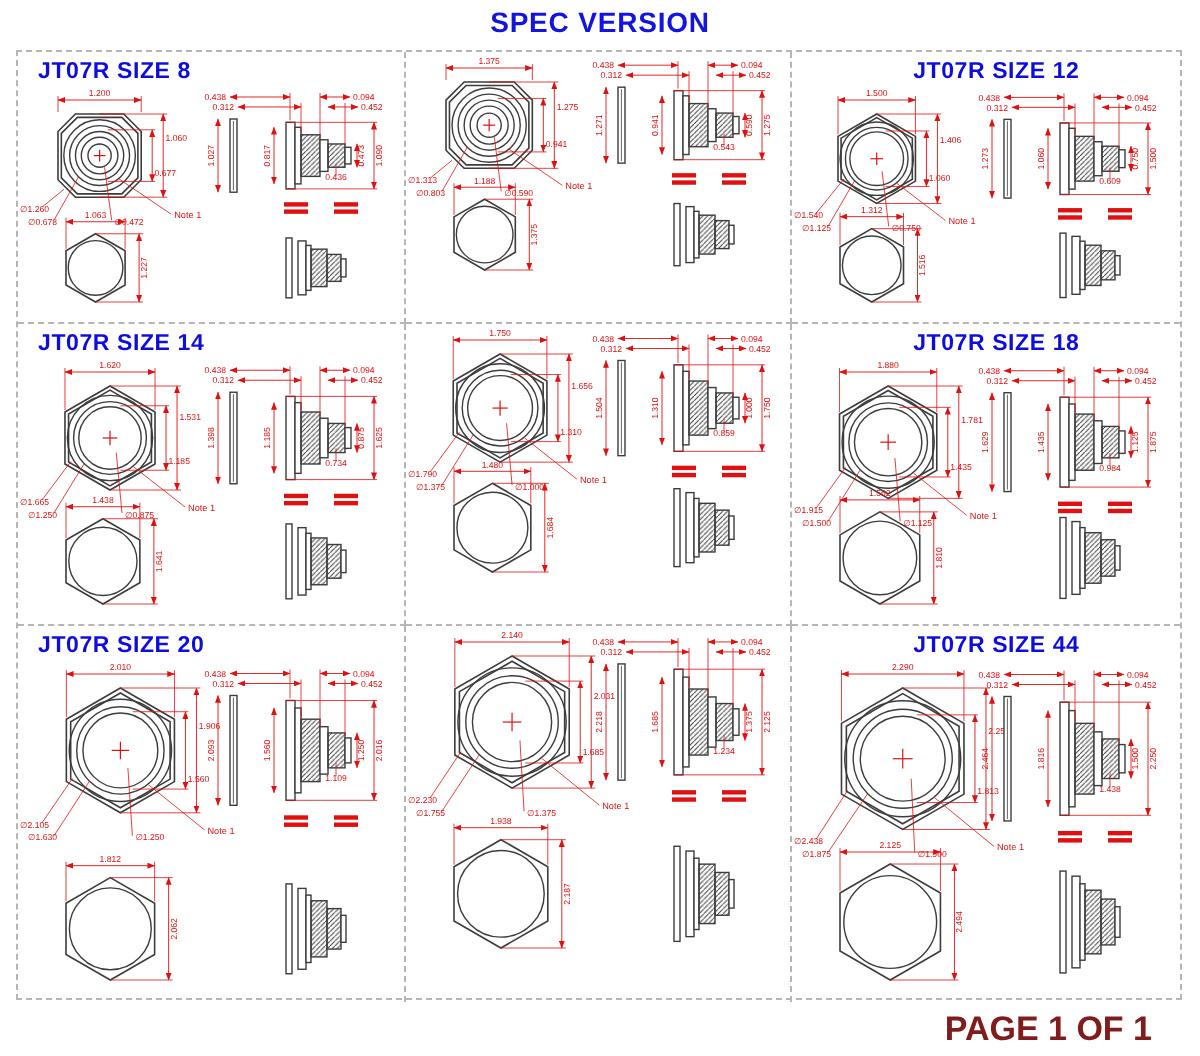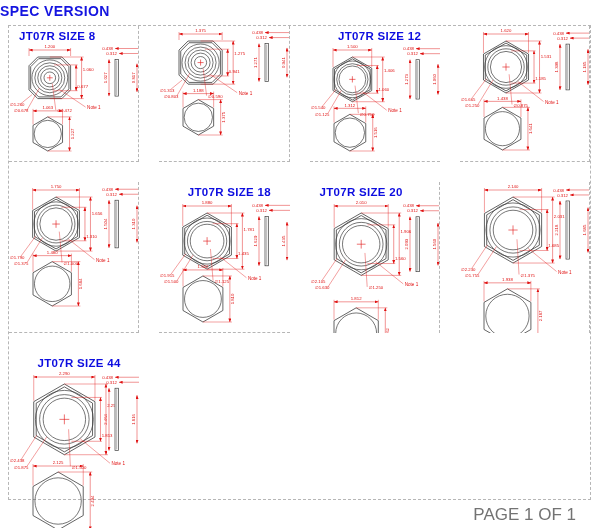--- a/index.html
+++ b/index.html
@@ -1,23 +1,23 @@
 <!DOCTYPE html>
 <html><head>
 <meta charset="utf-8">
 <style>
   html,body{margin:0;padding:0;}
   .page{position:relative;width:600px;height:528px;background:#ffffff;overflow:hidden;
         font-family:"Liberation Sans", sans-serif;}
-  .header-title{position:absolute;top:3px;left:0;right:0;text-align:left;
+  .header-title{position:absolute;top:3px;left:0;right:0;text-align:center;
         color:#1414e0;font-weight:bold;font-size:14px;letter-spacing:.4px;}
-  .footer-page{position:absolute;right:24px;bottom:3px;color:#737373;font-size:17px;}
+  .footer-page{position:absolute;right:24px;bottom:3px;color:#7f1d1d;font-size:17px;font-weight:bold;}
   .grid{position:absolute;left:8px;top:25px;width:583px;height:475px;
-        display:grid;grid-template-columns:1fr 1fr 1fr 1fr;grid-template-rows:136px 151px 188px;
-        border:1px dashed #b6b6b6;box-sizing:border-box;gap:20px;}
+        display:grid;grid-template-columns:1fr 1fr 1fr;grid-template-rows:136px 151px 188px;
+        border:1px dashed #b6b6b6;box-sizing:border-box;}
   .cell{border-right:1px dashed #b6b6b6;border-bottom:1px dashed #b6b6b6;
         overflow:hidden;box-sizing:border-box;}
   .cell:nth-child(3n){border-right:none;text-align:center;}
   .cell:nth-child(n+7){border-bottom:none;}
   .cell-title{color:#0d0de0;font-weight:bold;font-size:11.5px;padding:4px 0 0 10px;
         letter-spacing:.3px;white-space:nowrap;}
   svg{display:block;}
   svg text{font-family:"Liberation Sans", sans-serif;}
 </style>
 </head>
@@ -323,20 +323,21 @@
             <rect x="134" y="74.5656" width="3" height="32.1984" fill="#ffffff" stroke="#3c3c3c" stroke-width="0.7"></rect>
             <rect x="140" y="76.17552" width="4" height="28.978559999999998" fill="#ffffff" stroke="#3c3c3c" stroke-width="0.7"></rect>
             <rect x="144" y="78.5904" width="2.5" height="24.148799999999998" fill="#ffffff" stroke="#3c3c3c" stroke-width="0.7"></rect>
             <rect x="146.5" y="80.6028" width="8" height="20.124" fill="url(#ht2)" stroke="#3c3c3c" stroke-width="0.7"></rect>
             <rect x="154.5" y="83.42016" width="7" height="14.489279999999999" fill="url(#ht2)" stroke="#3c3c3c" stroke-width="0.7"></rect>
             <rect x="161.5" y="85.83504" width="2.5" height="9.659519999999999" fill="#ffffff" stroke="#3c3c3c" stroke-width="0.7"></rect>
           </g>
         </svg>
       </div>
       <div class="cell">
+        <div class="cell-title">JT07R SIZE 14</div>
         <svg width="193" height="132" viewBox="0 0 193 132">
           <defs>
             <marker id="arr3" markerWidth="4" markerHeight="3" refX="3.6" refY="1.5" orient="auto-start-reverse" markerUnits="userSpaceOnUse">
               <path d="M0,0 L3.8,1.5 L0,3 z" fill="#e01010"></path>
             </marker>
             <pattern id="ht3" patternUnits="userSpaceOnUse" width="2.4" height="2.4">
               <path d="M0,2.4 L2.4,0" stroke="#3c3c3c" stroke-width="0.5"></path>
             </pattern>
           </defs>
           <g>

